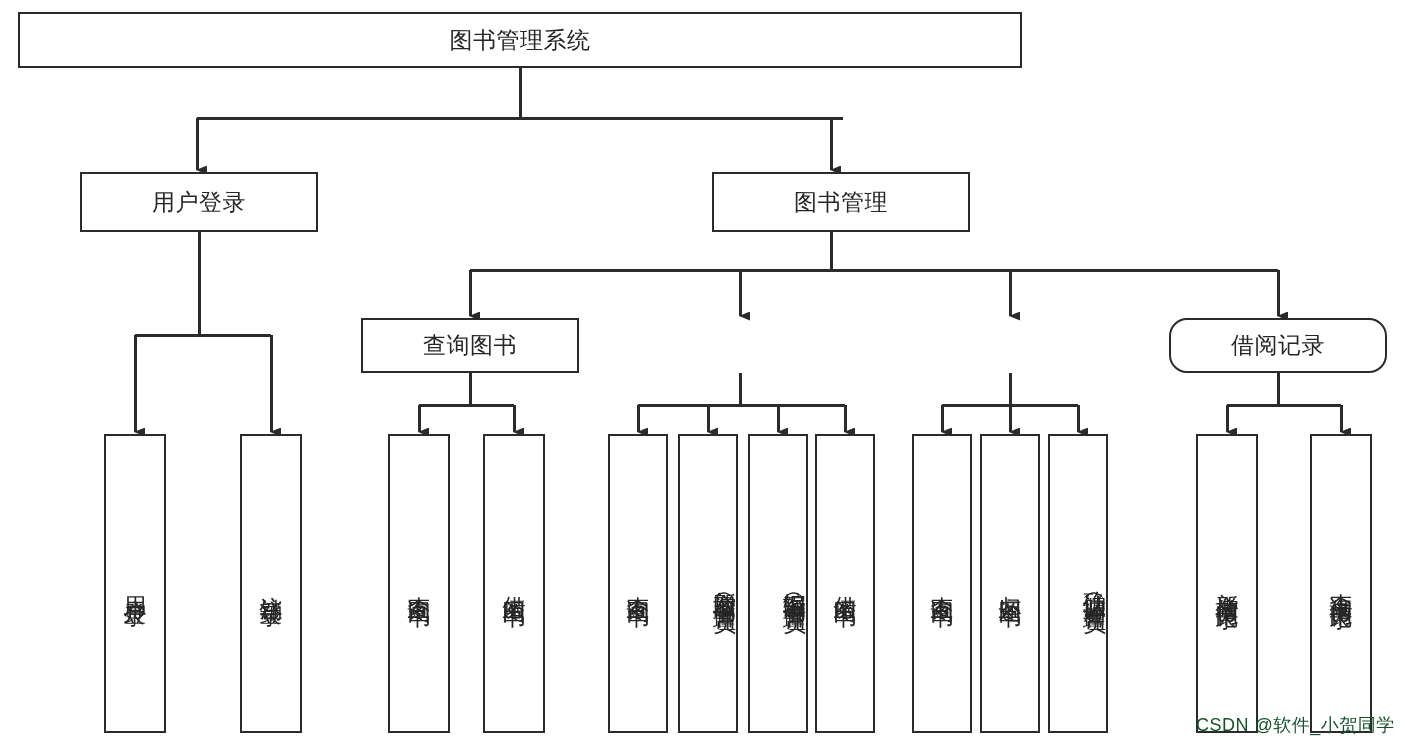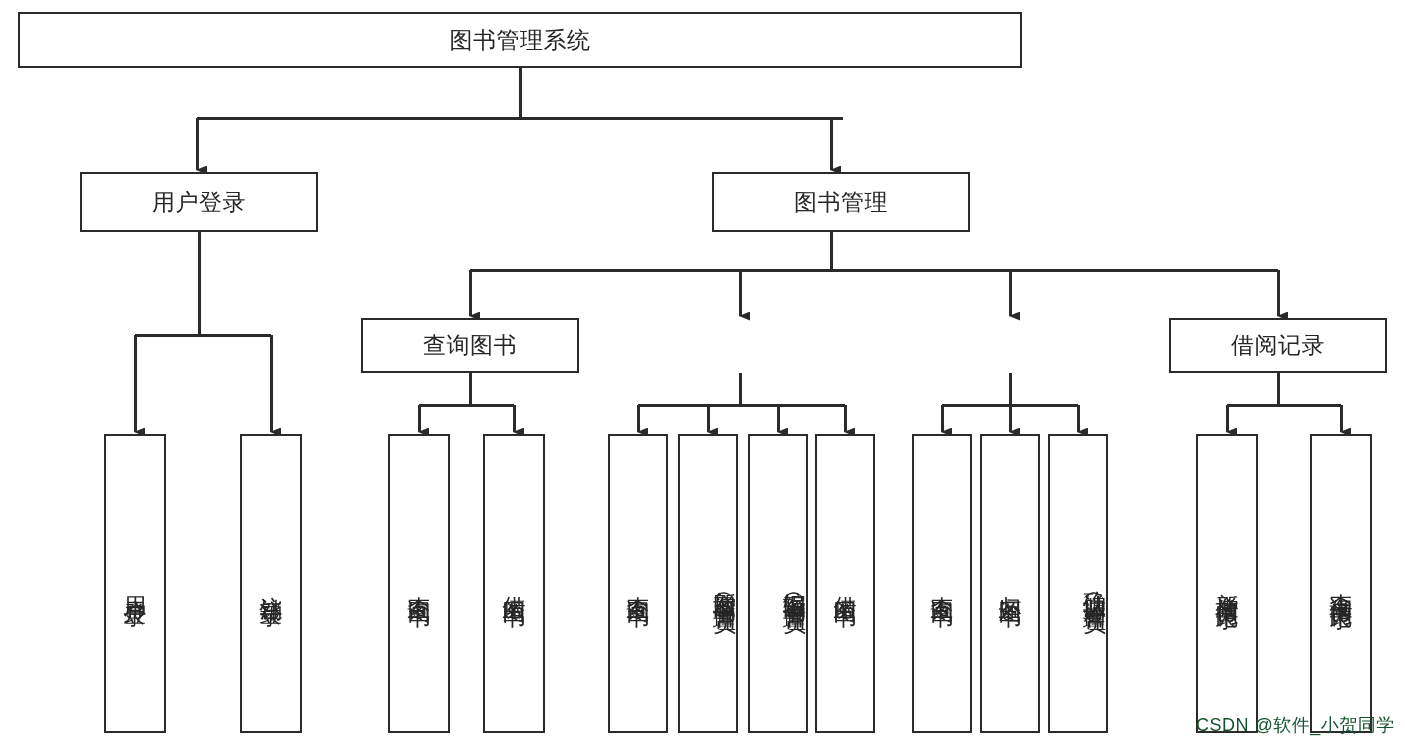--- a/index.html
+++ b/index.html
@@ -115,21 +115,21 @@
       <path d="M 1341 405 L 1341 432" marker-end="url(#arrowhead)"></path>
     </g>
   </svg>
 
   <div class="node-box node-h" id="n-root" style="left: 18px; top: 12px; width: 1004px; height: 56px;">图书管理系统</div>
 
   <div class="node-box node-h" id="n-l2-0" style="left: 80px; top: 172px; width: 238px; height: 60px;">用户登录</div>
   <div class="node-box node-h" id="n-l2-1" style="left: 712px; top: 172px; width: 258px; height: 60px;">图书管理</div>
 
   <div class="node-box node-h" id="n-l3-0" style="left: 361px; top: 318px; width: 218px; height: 55px;">查询图书</div>
-  <div class="node-box node-h" id="n-l3-3" style="left: 1169px; top: 318px; width: 218px; height: 55px;">借阅记录</div>
+  <div class="node-box node-h" id="n-l3-3" style="left: 1169px; top: 318px; width: 218px; height: 55px; border-radius: 18px;">借阅记录</div>
 
   <div class="node-box node-v" id="n-leaf-0" style="left: 104px; top: 434px; width: 62px; height: 299px;">用户登录</div>
   <div class="node-box node-v" id="n-leaf-1" style="left: 240px; top: 434px; width: 62px; height: 299px;">注销登录</div>
   <div class="node-box node-v" id="n-leaf-2" style="left: 388px; top: 434px; width: 62px; height: 299px;">查询图书</div>
   <div class="node-box node-v" id="n-leaf-3" style="left: 483px; top: 434px; width: 62px; height: 299px;">借阅图书</div>
   <div class="node-box node-v" id="n-leaf-4" style="left: 608px; top: 434px; width: 60px; height: 299px;">查询图书</div>
   <div class="node-box node-v top-align" id="n-leaf-5" style="left: 678px; top: 434px; width: 60px; height: 299px;">新增图书（管理员）</div>
   <div class="node-box node-v top-align" id="n-leaf-6" style="left: 748px; top: 434px; width: 60px; height: 299px;">编辑图书（管理员）</div>
   <div class="node-box node-v" id="n-leaf-7" style="left: 815px; top: 434px; width: 60px; height: 299px;">借阅图书</div>
   <div class="node-box node-v" id="n-leaf-8" style="left: 912px; top: 434px; width: 60px; height: 299px;">查询图书</div>

